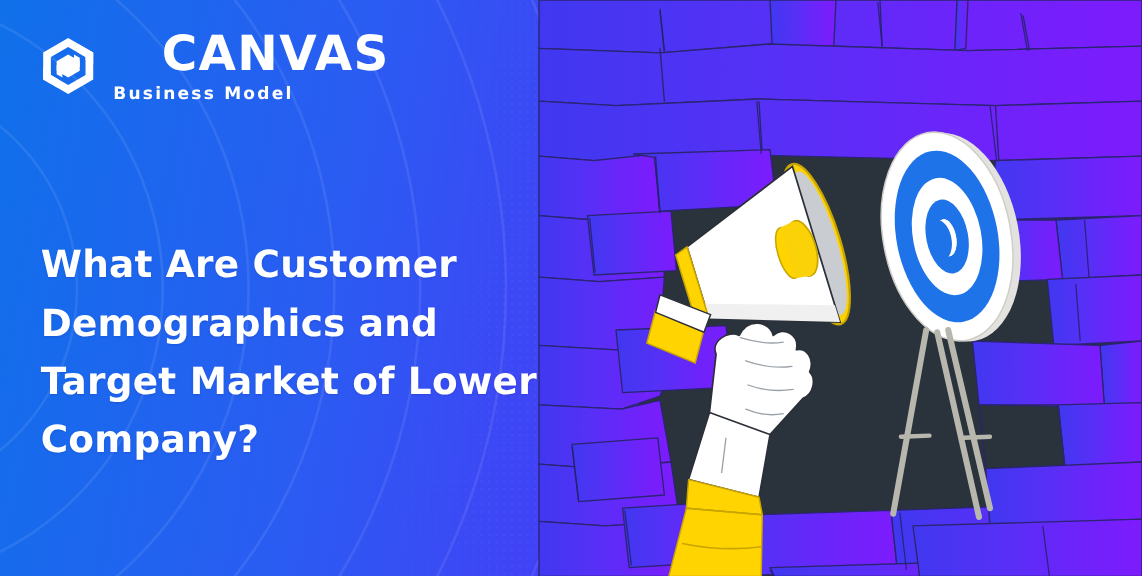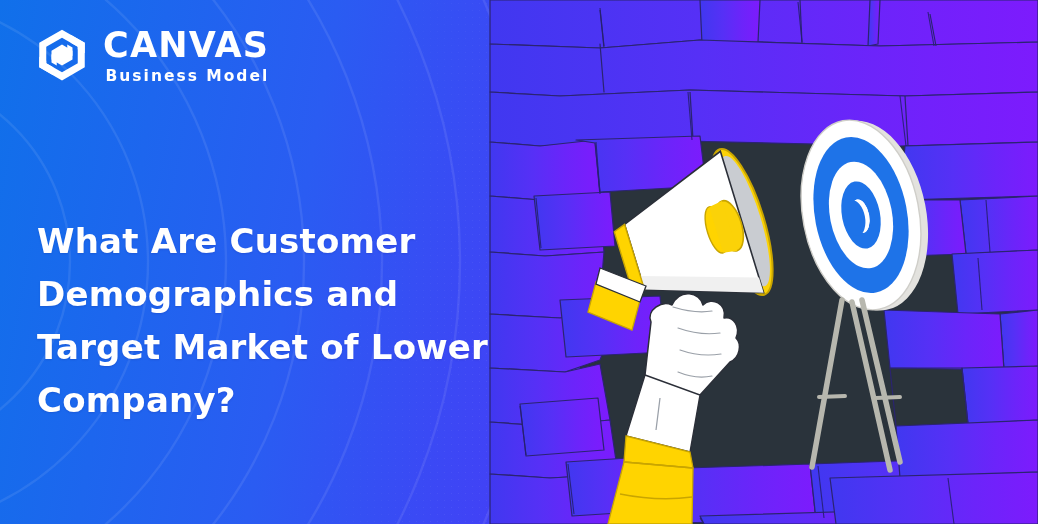--- a/index.html
+++ b/index.html
@@ -25,27 +25,27 @@
     -webkit-mask-image:linear-gradient(100deg,transparent 32%,rgba(0,0,0,.85) 48%,transparent 66%);
             mask-image:linear-gradient(100deg,transparent 32%,rgba(0,0,0,.85) 48%,transparent 66%);
     opacity:.55;
   }
 
   
   .logo{position:absolute;left:34px;top:26px;display:flex;align-items:center;gap:13px;}
   .logo-mark{width:56px;height:56px;flex:0 0 56px;}
   .logo-text{display:flex;flex-direction:column;line-height:1;padding-top:2px;}
   .logo-title{
-    color:#ffffff;font-size:35px;font-weight:700;letter-spacing:1.2px;
+    color:#ffffff;font-size:44px;font-weight:700;letter-spacing:1.2px;
     font-family:"DejaVu Sans","Liberation Sans",sans-serif;
+    margin-left:44px;
   }
   .logo-sub{
     color:#ffffff;font-size:15.5px;font-weight:600;letter-spacing:2.0px;
     margin-top:6px;
-    text-align:right;
   }
 
   
   .headline{
     position:absolute;left:37px;top:192px;width:470px;
     color:#ffffff;font-size:34px;font-weight:700;line-height:53px;
     letter-spacing:.2px;
     font-family:"DejaVu Sans","Liberation Sans",sans-serif;
     text-shadow:0 1px 2px rgba(20,30,120,.18);
   }

